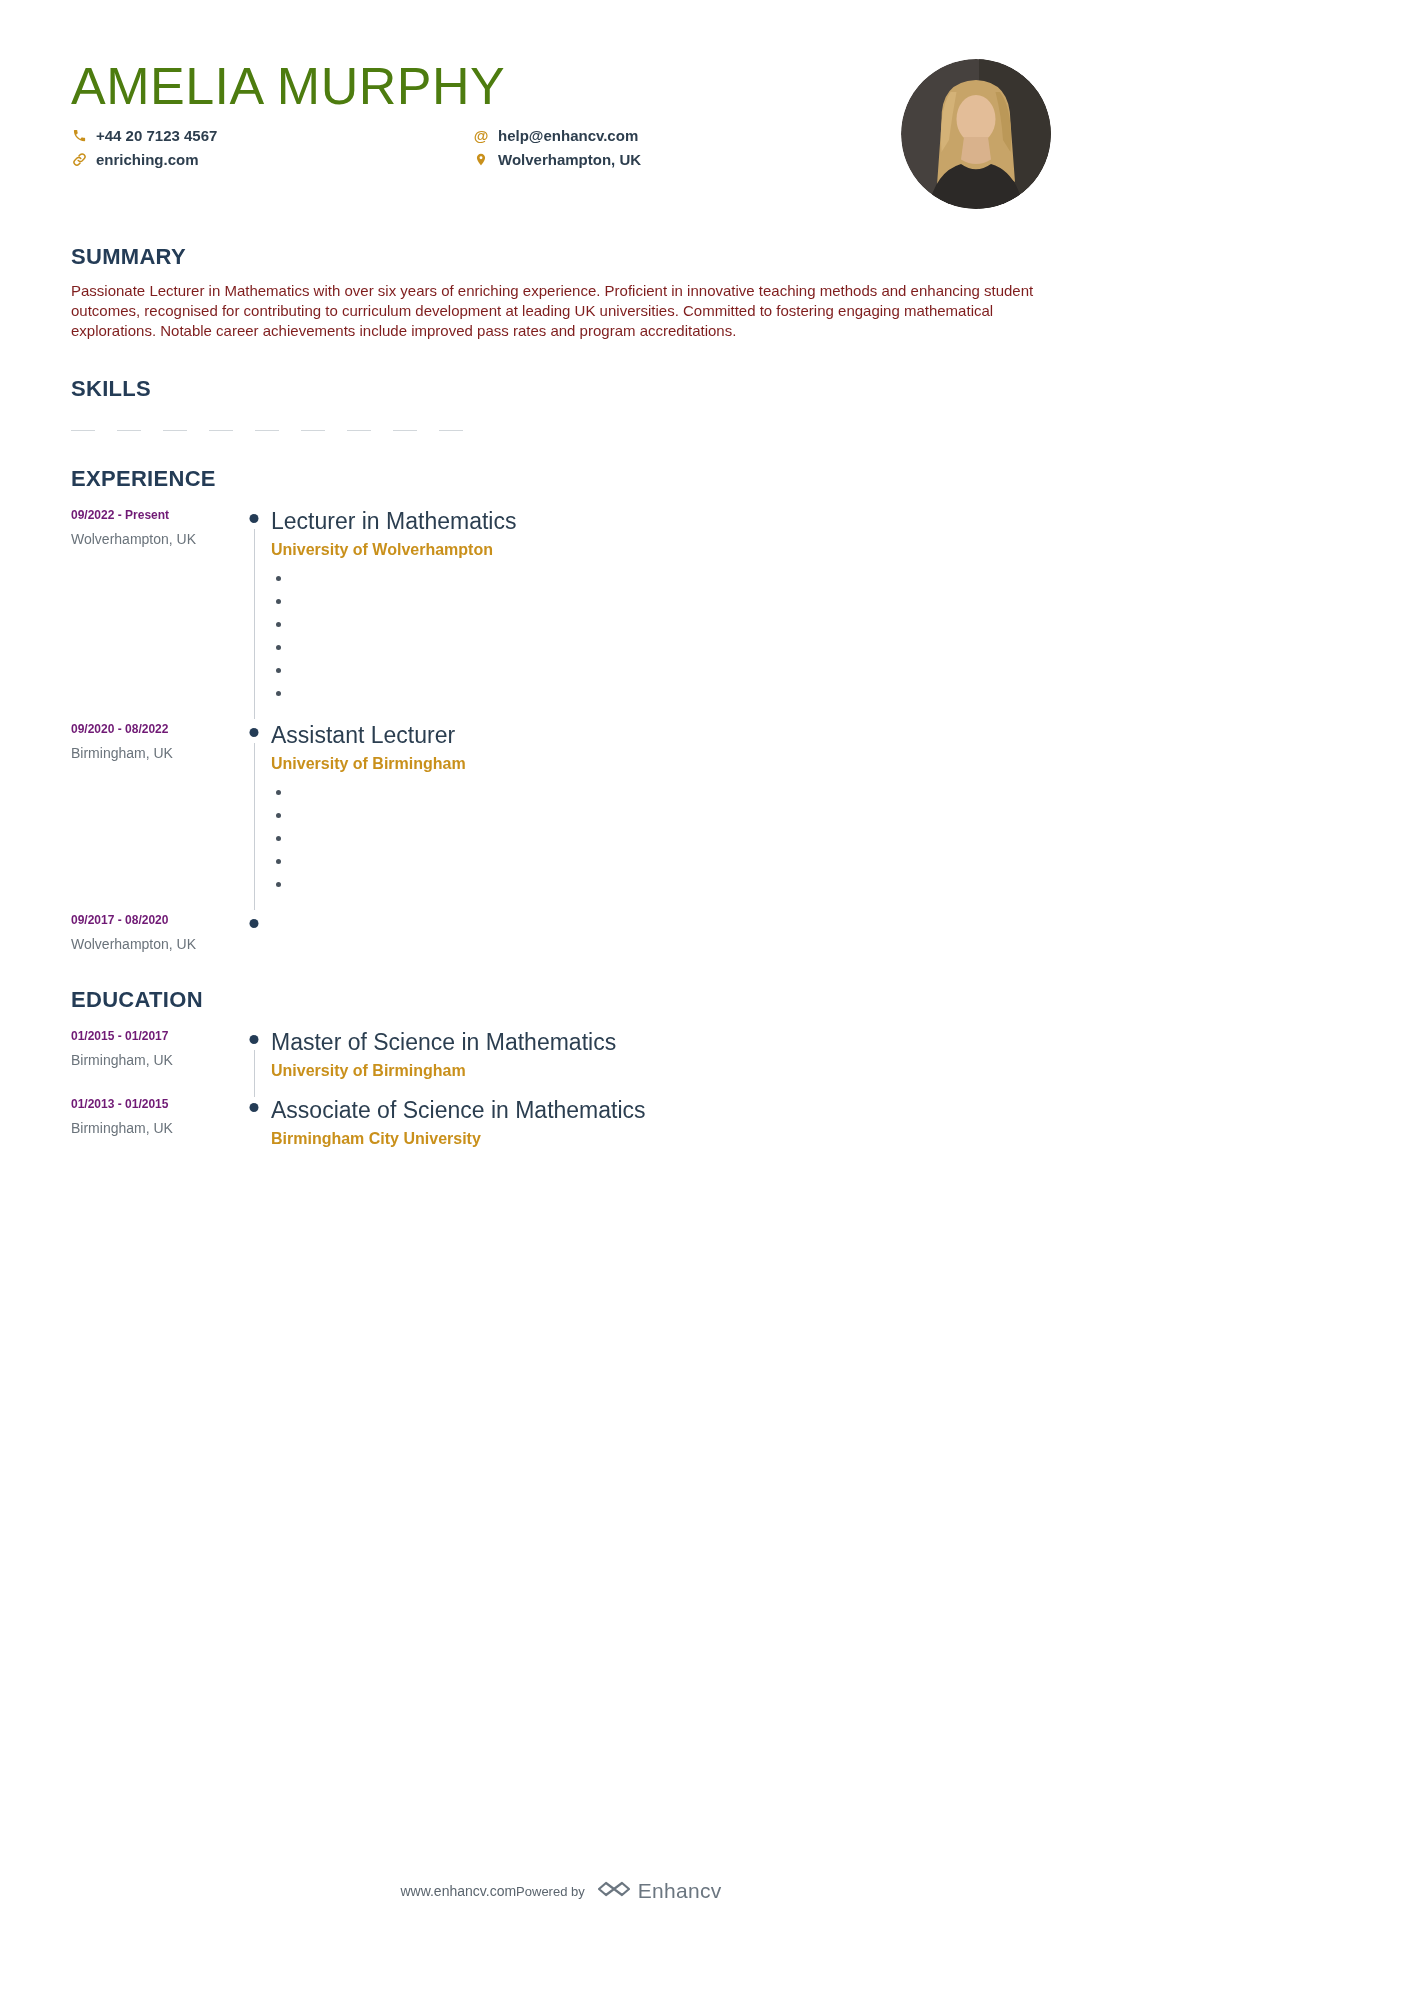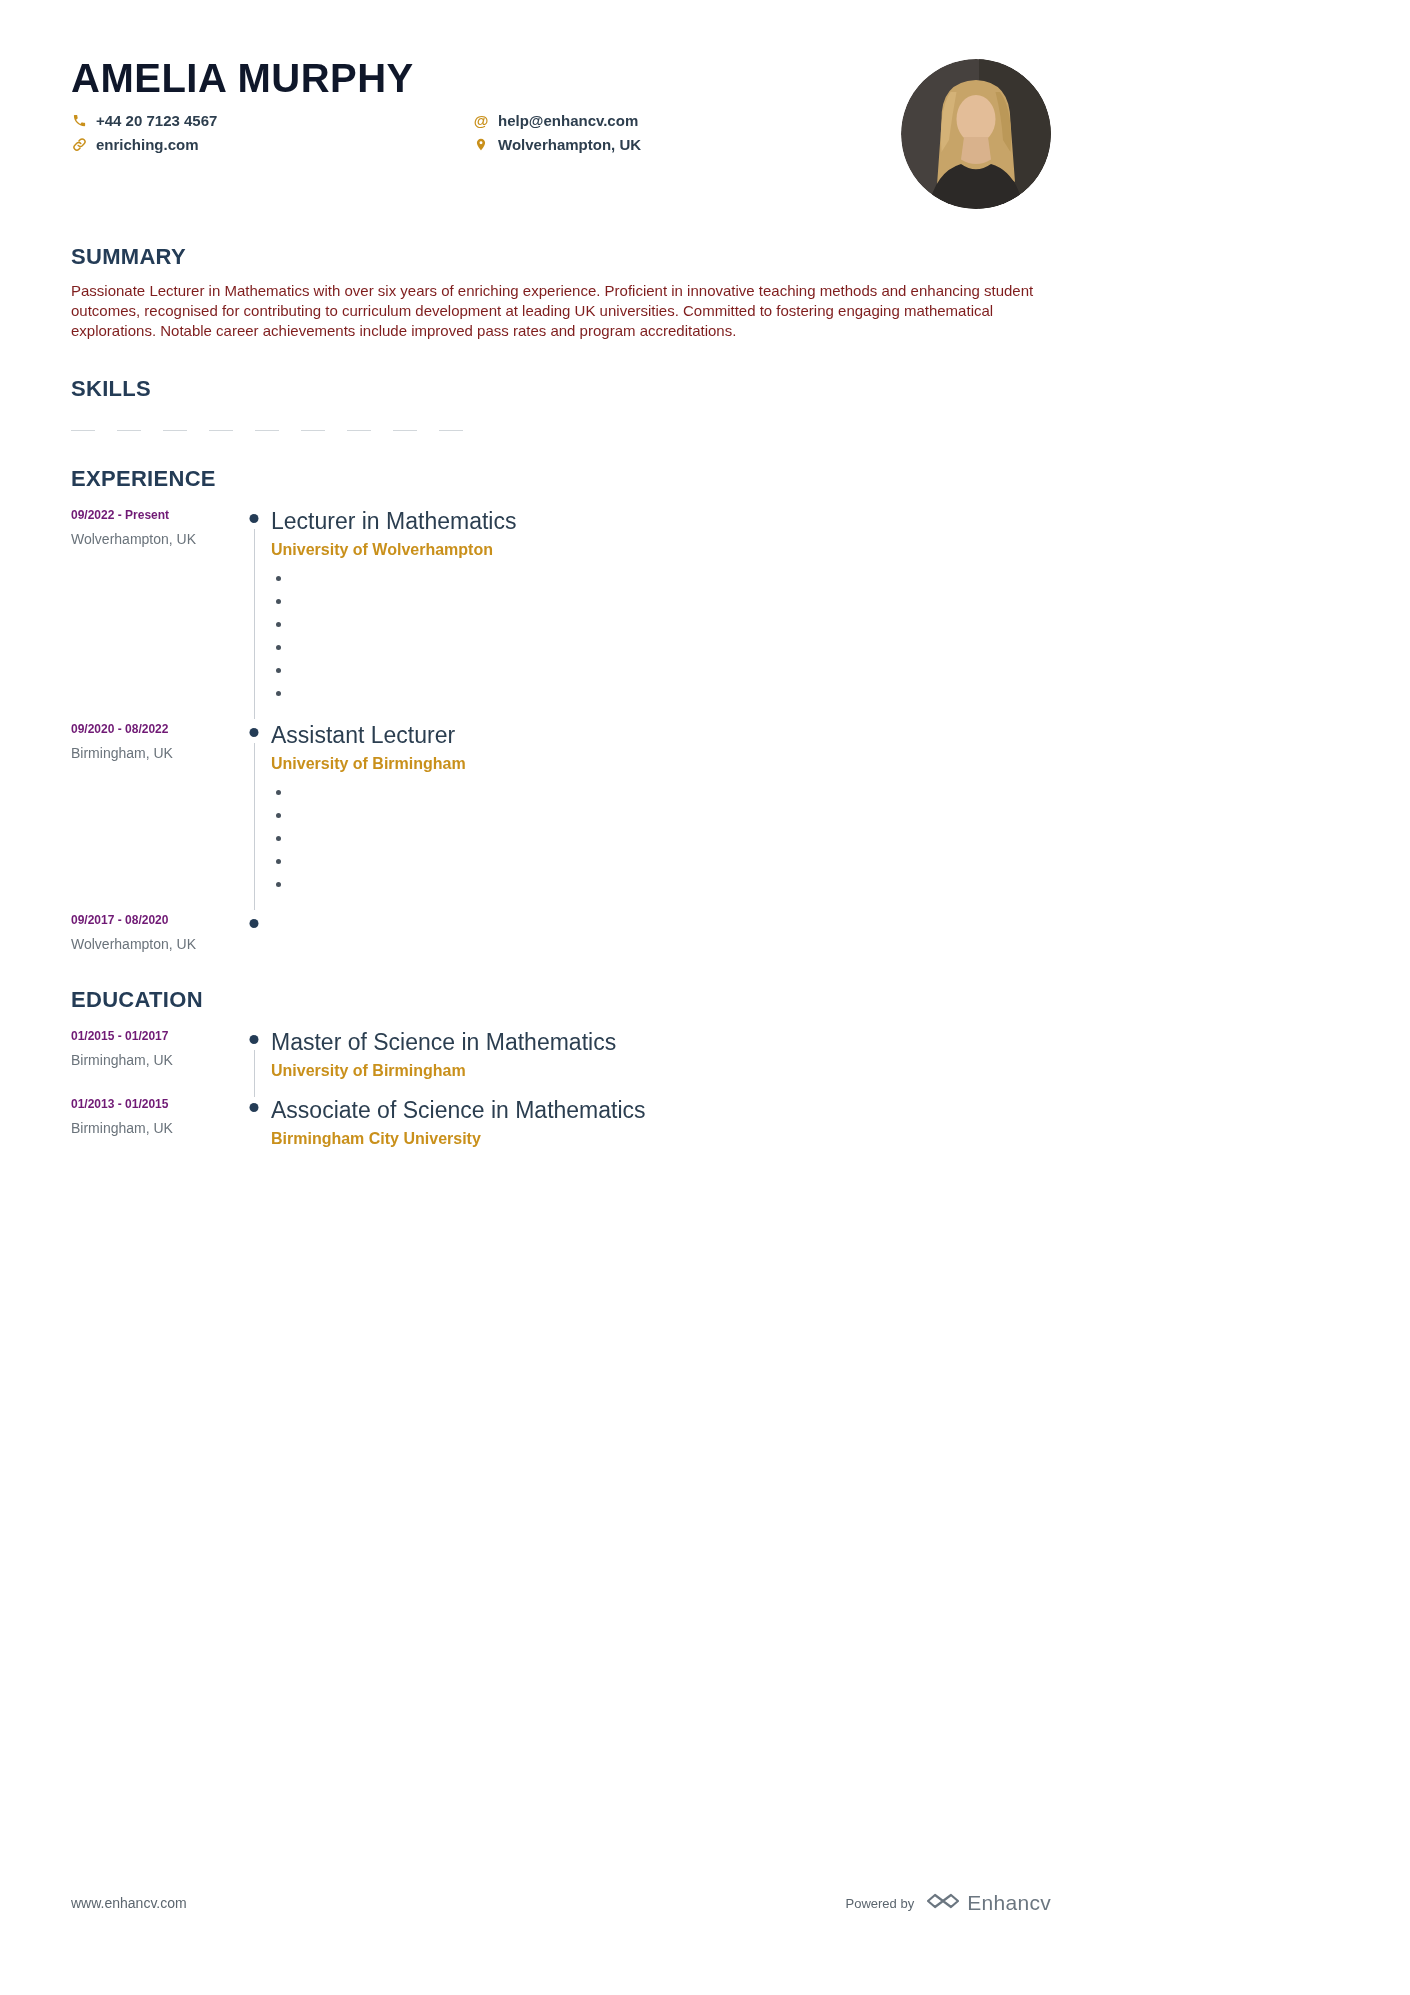--- a/index.html
+++ b/index.html
@@ -5,21 +5,21 @@
   * { margin: 0; padding: 0; box-sizing: border-box; }
   html, body { background: #ffffff; }
   .page {
     width: 1410px; height: 1995px; position: relative; overflow: hidden;
     background: #ffffff; font-family: "Liberation Sans", sans-serif; color: #47525d;
   }
   .content { width: 980px; margin-left: 71px; padding-top: 56px; }
 
   
   .header { display: flex; justify-content: space-between; align-items: flex-start; }
-  .name { font-size: 40px; font-weight: 700; color: #0f172a; letter-spacing: 0.5px; }
+  .name { font-size: 52px; font-weight: 400; color: #4d7c0f; letter-spacing: 0.5px; }
   .job-title { font-size: 20px; font-weight: 700; color: #c9901b; margin-top: 7px; }
   .contact-grid { display: grid; grid-template-columns: 402px auto; row-gap: 7px; margin-top: 11px; }
   .contact-item { display: flex; align-items: center; gap: 9px; font-size: 15px; font-weight: 700; color: #2d3e4e; }
   .cicon { color: #c9901b; width: 16px; display: inline-flex; justify-content: center; align-items: center; flex: none; }
   .cicon svg { display: block; }
   .at-glyph { font-size: 15px; font-weight: 700; color: #c9901b; }
   .photo { width: 150px; height: 150px; border-radius: 50%; overflow: hidden; flex: none; margin-top: 3px; }
   .photo svg { display: block; width: 100%; height: 100%; }
 
   
@@ -44,21 +44,21 @@
   .entry .body { flex: 1; min-width: 0; }
   .etitle { font-size: 23px; color: #2b3e50; }
   .company { font-size: 16px; font-weight: 700; color: #c9901b; margin-top: 6px; }
   .bullets { margin-top: 9px; padding-left: 21px; list-style: disc; }
   .bullets li { font-size: 15px; line-height: 20px; margin-bottom: 3px; color: #47525d; }
   .bullets li::marker { color: #47525d; }
   .entry.edu { margin-bottom: 13px; }
   .entry.edu .meta, .entry.edu .body { padding-bottom: 4px; }
 
   
-  .footer { position: absolute; left: 71px; bottom: 80px; width: 980px; display: flex; justify-content: space-between; align-items: center; }
+  .footer { position: absolute; left: 71px; bottom: 92px; width: 980px; display: flex; justify-content: center; align-items: center; }
   .site-link { font-size: 14px; color: #5b656e; text-decoration: none; cursor: pointer; }
   .powered { display: flex; align-items: center; gap: 12px; }
   .powered-label { font-size: 13px; color: #5b656e; }
   .brand-logo { display: flex; align-items: center; gap: 7px; color: #6b7680; cursor: pointer; }
   .brand-name { font-size: 21px; color: #6b7680; letter-spacing: 0.3px; }
 </style>
 </head>
 <body>
 
 <div class="page">

